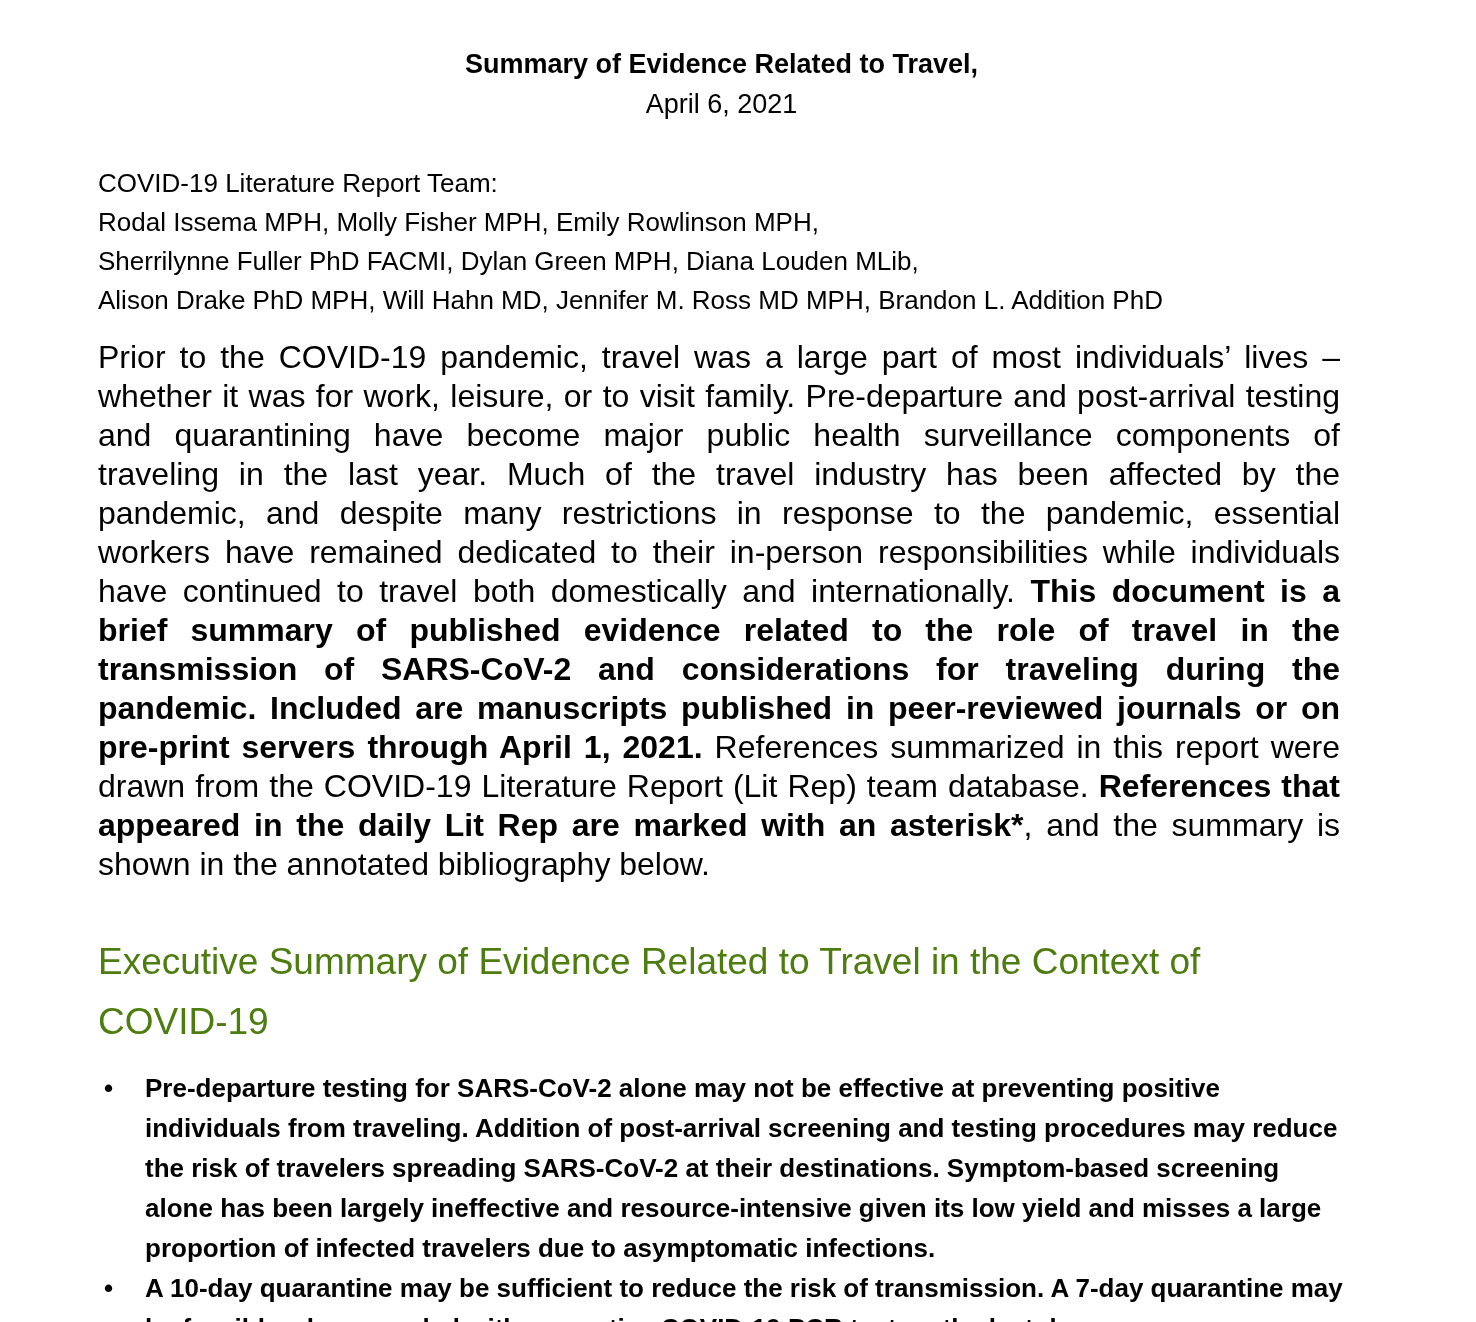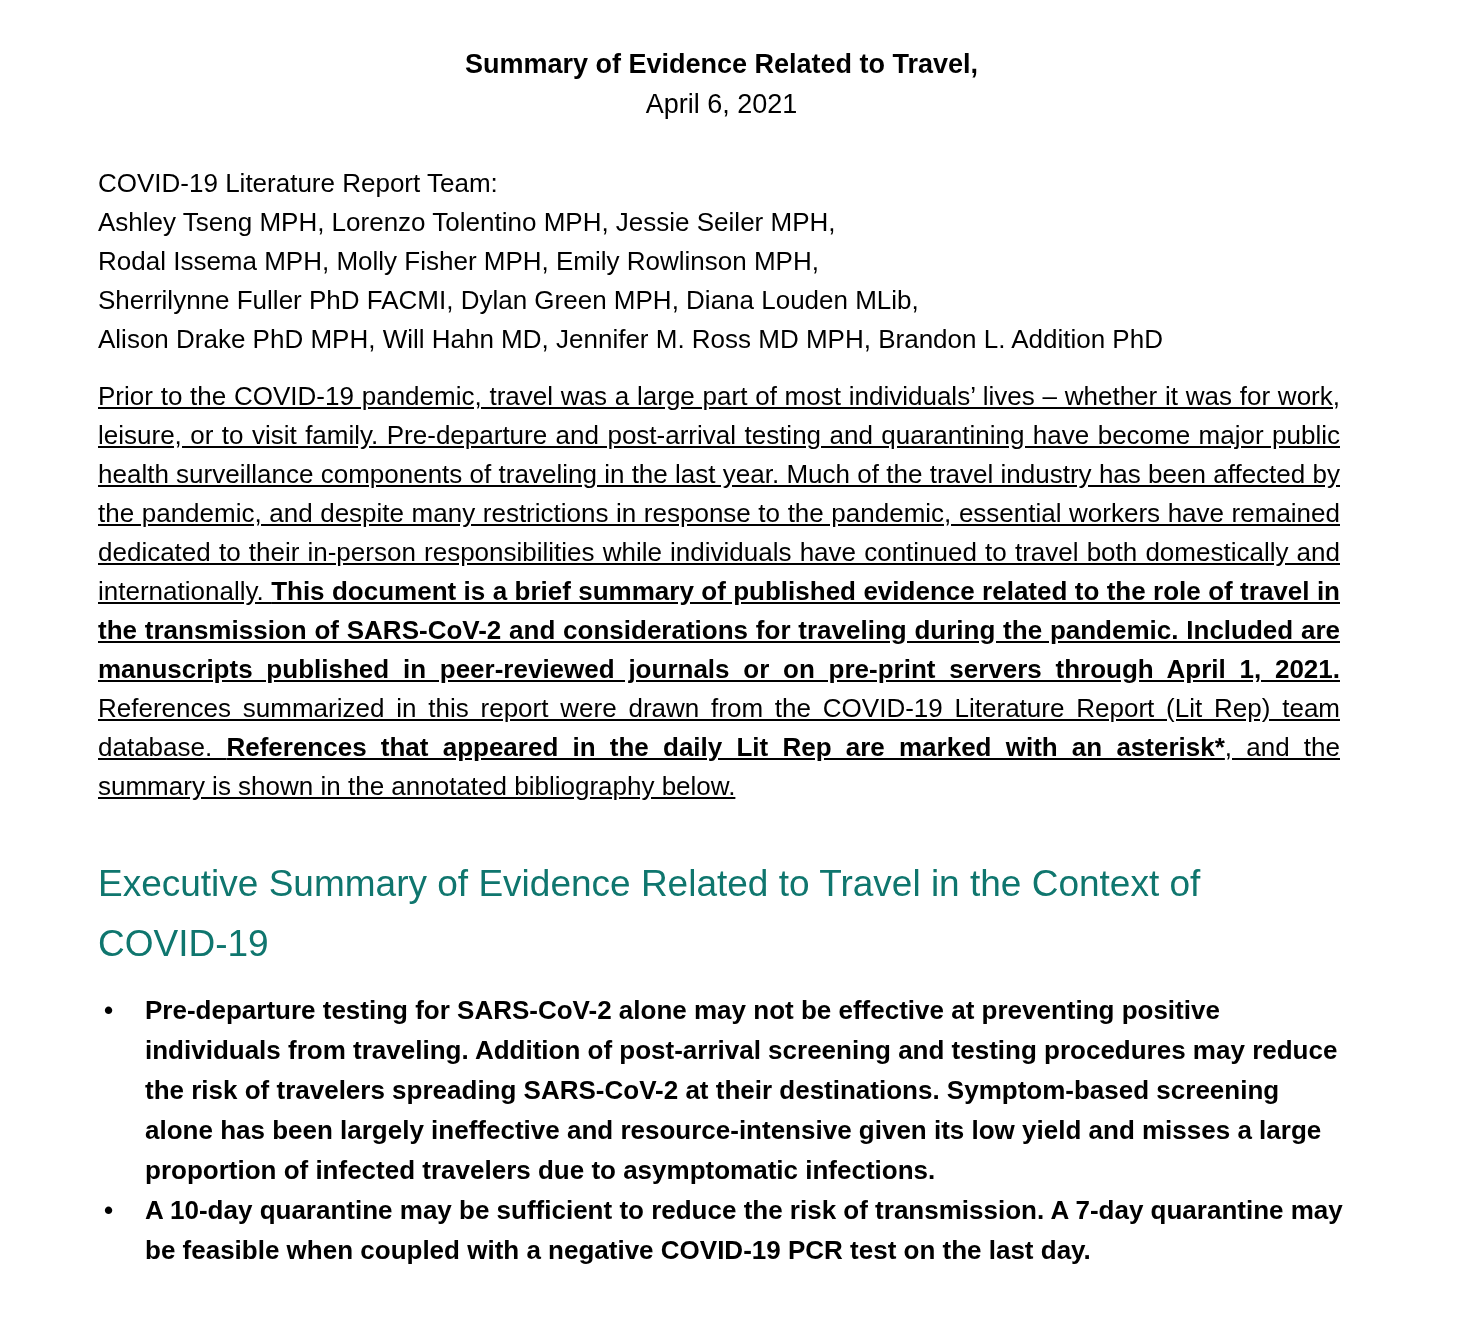--- a/index.html
+++ b/index.html
@@ -34,24 +34,23 @@
   
   .team-block {
     margin-top: 40px;
     text-align: left;
     font-size: 26px;
     line-height: 39px;
   }
   
   .intro {
     margin: 18px 5px 0 0;
-    font-size: 26px;
+    font-size: 32px;
     line-height: 39px;
     text-align: justify;
-    text-decoration: underline;
   }
   .bold {
     font-weight: 700;
   }
   
   .section-heading {
     margin: 48px 0 16px 0;
     font-size: 37px;
     line-height: 60px;
     font-weight: 400;
@@ -86,29 +85,28 @@
 
 <div class="page">
 
   <header class="title-block">
     <div class="title-line">Summary of Evidence Related to Travel,</div>
     <div class="date-line">April 6, 2021</div>
   </header>
 
   <section class="team-block">
     <div>COVID-19 Literature Report Team:</div>
-    <div>Ashley Tseng MPH, Lorenzo Tolentino MPH, Jessie Seiler MPH,</div>
     <div>Rodal Issema MPH, Molly Fisher MPH, Emily Rowlinson MPH,</div>
     <div>Sherrilynne Fuller PhD FACMI, Dylan Green MPH, Diana Louden MLib,</div>
     <div>Alison Drake PhD MPH, Will Hahn MD, Jennifer M. Ross MD MPH, Brandon L. Addition PhD</div>
   </section>
 
   <p class="intro"><span>Prior to the COVID-19 pandemic, travel was a large part of most individuals’ lives – whether it was for work, leisure, or to visit family. Pre-departure and post-arrival testing and quarantining have become major public health surveillance components of traveling in the last year. Much of the travel industry has been affected by the pandemic, and despite many restrictions in response to the pandemic, essential workers have remained dedicated to their in-person responsibilities while individuals have continued to travel both domestically and internationally. </span><span class="bold">This document is a brief summary of published evidence related to the role of travel in the transmission of SARS-CoV-2 and considerations for traveling during the pandemic. Included are manuscripts published in peer-reviewed journals or on pre-print servers through April 1, 2021. </span><span>References summarized in this report were drawn from the COVID-19 Literature Report (Lit Rep) team database. </span><span class="bold">References that appeared in the daily Lit Rep are marked with an asterisk*</span><span>, and the summary is shown in the annotated bibliography below.</span></p>
 
-  <h1 class="section-heading" style="color: #0f766e;">
+  <h1 class="section-heading" style="color: #4d7c0f;">
     <span class="hline">Executive Summary of Evidence Related to Travel in the Context of</span>
     <span class="hline">COVID-19</span>
   </h1>
 
   <ul class="bullet-list">
     <li class="bullet-item">
       <span class="bullet-marker">•</span>
       <span>Pre-departure testing for SARS-CoV-2 alone may not be effective at preventing positive individuals from traveling. Addition of post-arrival screening and testing procedures may reduce the risk of travelers spreading SARS-CoV-2 at their destinations. Symptom-based screening alone has been largely ineffective and resource-intensive given its low yield and misses a large proportion of infected travelers due to asymptomatic infections.</span>
     </li>
     <li class="bullet-item">

